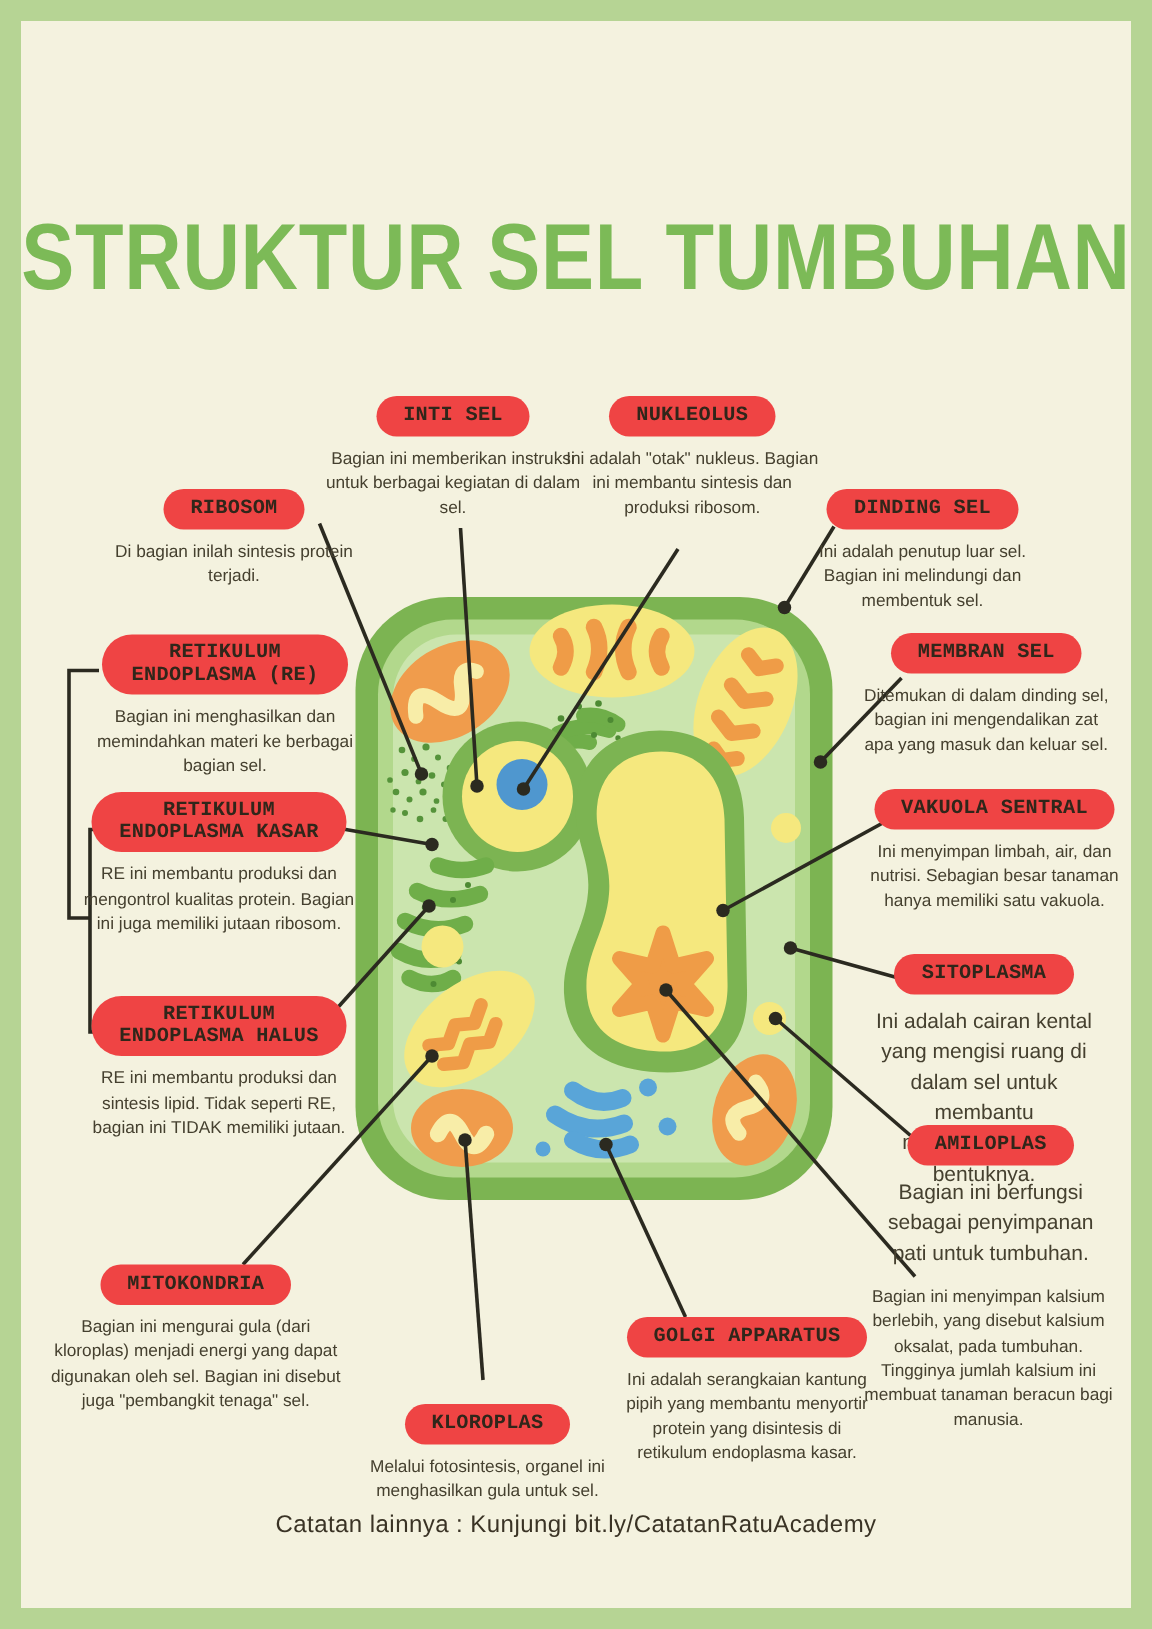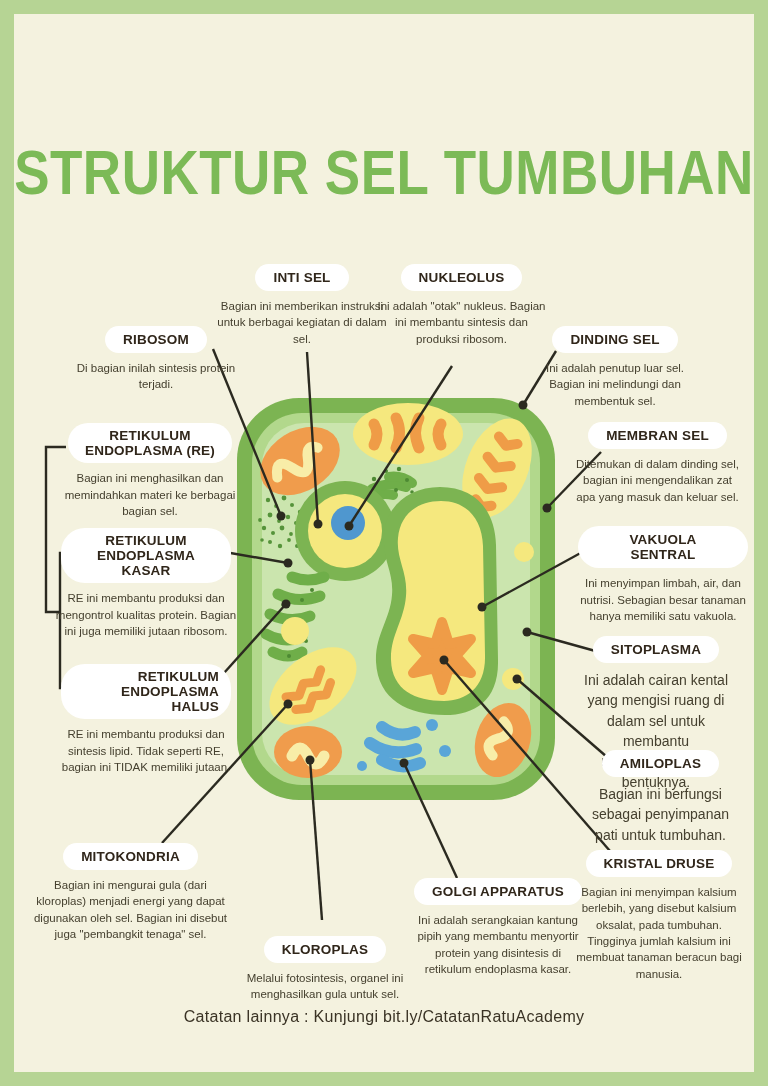--- a/index.html
+++ b/index.html
@@ -19,25 +19,26 @@
     white-space:nowrap;
   }
   .footer{
     position:absolute;top:1008px;left:0;width:768px;
     text-align:center;font-size:16px;color:#3a3325;letter-spacing:0.3px;
   }
   .diagram-svg{position:absolute;left:0;top:0;}
   .callout{position:absolute;text-align:center;}
   .pill{
     display:inline-block;
-    background:#ffffff;color:#30261a;
+    background:#ef4444;color:#30261a;
     border-radius:24px;
     padding:6px 18px;
     font-size:13.5px;font-weight:bold;line-height:1.12;
     letter-spacing:0.2px;
+    font-family:Liberation Mono, monospace;
   }
   .pill.two-line{padding:5px 12px;}
   .desc{
     margin-top:7px;font-size:11.5px;line-height:1.42;color:#45402f;
   }
   .desc.small{font-size:14px;line-height:1.45;}
 </style>
 </head>
 <body>
 
@@ -246,21 +247,21 @@
     <div class="pill">DINDING SEL</div>
     <div class="desc">Ini adalah penutup luar sel. Bagian ini melindungi dan membentuk sel.</div>
   </div>
 
   <div class="callout" style="left:51px;top:528px;width:190px;">
     <div class="pill two-line" style="width:146px;">RETIKULUM ENDOPLASMA KASAR</div>
     <div class="desc">RE ini membantu produksi dan mengontrol kualitas protein. Bagian ini juga memiliki jutaan ribosom.</div>
   </div>
 
   <div class="callout" style="left:51px;top:664px;width:190px;">
-    <div class="pill two-line" style="width:146px;text-align:right;">RETIKULUM ENDOPLASMA HALUS</div>
+    <div class="pill two-line" style="width:146px;">RETIKULUM ENDOPLASMA HALUS</div>
     <div class="desc">RE ini membantu produksi dan sintesis lipid. Tidak seperti RE, bagian ini TIDAK memiliki jutaan.</div>
   </div>
 
   <div class="callout" style="left:575px;top:422px;width:165px;">
     <div class="pill">MEMBRAN SEL</div>
     <div class="desc">Ditemukan di dalam dinding sel, bagian ini mengendalikan zat apa yang masuk dan keluar sel.</div>
   </div>
 
   <div class="callout" style="left:578px;top:526px;width:170px;">
     <div class="pill">VAKUOLA SENTRAL</div>
@@ -286,19 +287,18 @@
     <div class="pill">KLOROPLAS</div>
     <div class="desc">Melalui fotosintesis, organel ini menghasilkan gula untuk sel.</div>
   </div>
 
   <div class="callout" style="left:413px;top:878px;width:170px;">
     <div class="pill">GOLGI APPARATUS</div>
     <div class="desc">Ini adalah serangkaian kantung pipih yang membantu menyortir protein yang disintesis di retikulum endoplasma kasar.</div>
   </div>
 
   <div class="callout" style="left:574px;top:850px;width:170px;">
-    <div class="pill">KRISTAL DRUSE</div>
     <div class="desc">Bagian ini menyimpan kalsium berlebih, yang disebut kalsium oksalat, pada tumbuhan. Tingginya jumlah kalsium ini membuat tanaman beracun bagi manusia.</div>
   </div>
 
   <div class="footer">Catatan lainnya : Kunjungi bit.ly/CatatanRatuAcademy</div>
 
 </div>
 
 </body></html>

